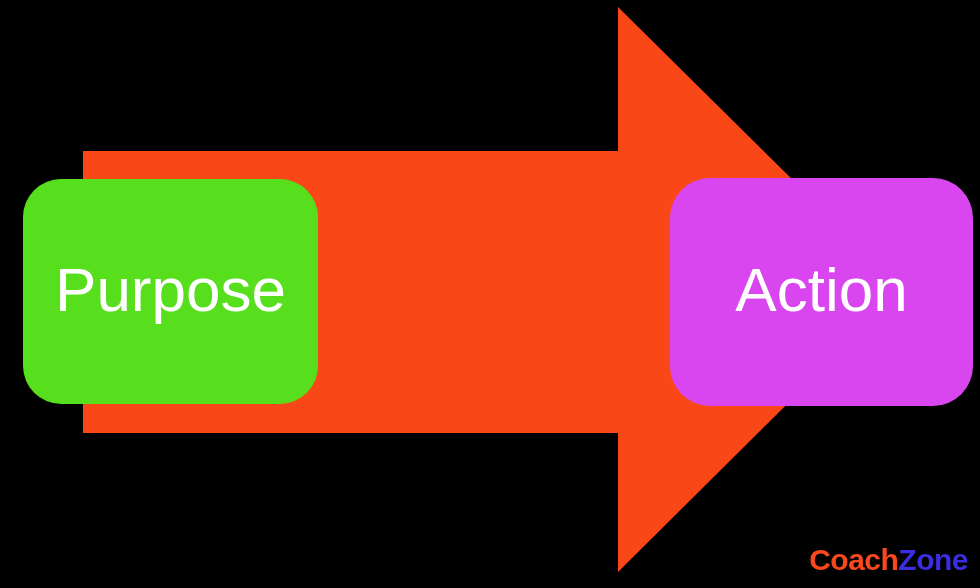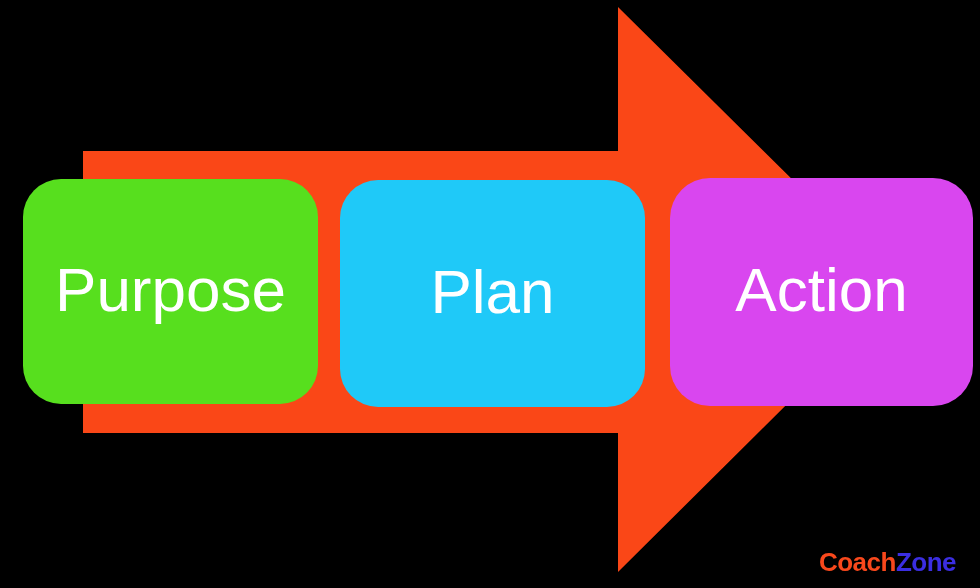--- a/index.html
+++ b/index.html
@@ -61,43 +61,40 @@
   }
   .box-action {
     left: 670px;
     top: 178px;
     width: 303px;
     height: 228px;
     border-radius: 40px;
   }
   .logo {
     position: absolute;
-    right: 24px;
+    right: 12px;
     bottom: 13px;
-    font-size: 26px;
+    font-size: 30px;
     font-weight: bold;
     letter-spacing: -0.5px;
     line-height: 1;
     white-space: nowrap;
   }
 </style>
 </head>
 <body>
 
 <div class="stage">
 
   <div class="arrow" style="background-color: rgb(250, 71, 23);"></div>
 
   <div class="box box-purpose" style="background-color: rgb(87, 223, 30);">
     <span class="label">Purpose</span>
   </div>
 
-  <div class="box box-plan" style="background-color: rgb(31, 201, 248);">
-    <span class="label">Plan</span>
-  </div>
 
   <div class="box box-action" style="background-color: #d946ef;">
     <span class="label">Action</span>
   </div>
 
   <div class="logo">
     <span style="color: rgb(248, 72, 28);">Coach</span><span style="color: rgb(59, 46, 225);">Zone</span>
   </div>
 
 </div>

